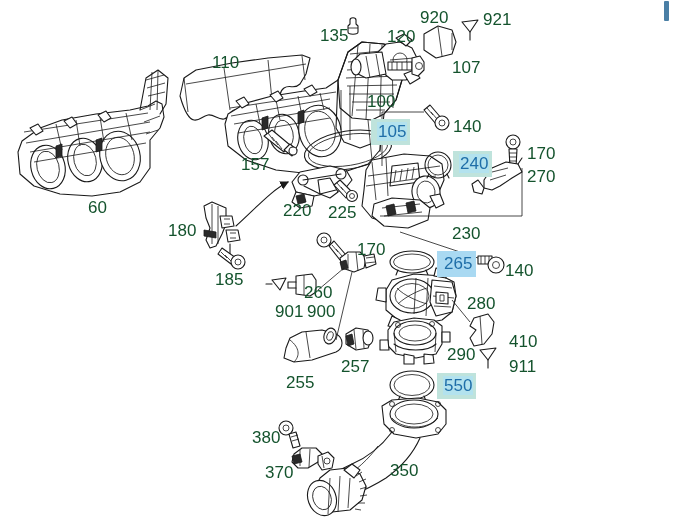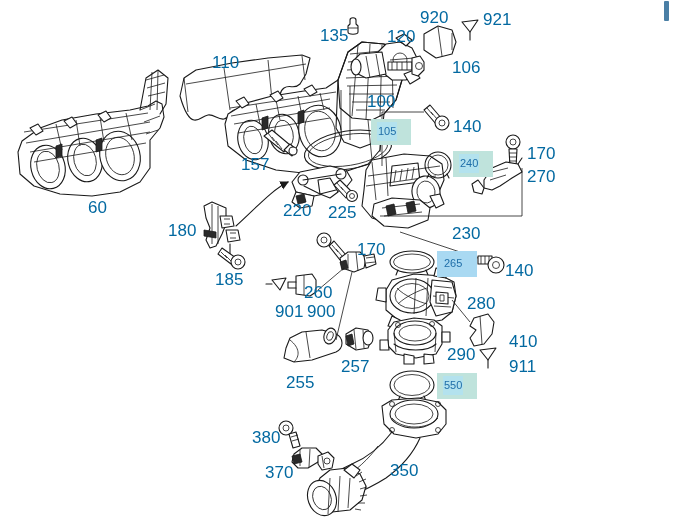--- a/index.html
+++ b/index.html
@@ -12,33 +12,33 @@
     position:relative;width:675px;height:527px;background:#fff;
     -webkit-font-smoothing:antialiased;
   }
   svg#art{position:absolute;left:0;top:0;width:675px;height:527px;}
   
   .lbl{
     position:absolute;
     font-family:"Liberation Sans", sans-serif;
     font-size:17px;
     line-height:19px;
-    color:#0369a1;
+    color:#14532d;
     white-space:nowrap;
     letter-spacing:0px;
   }
   
   .hl{
     position:absolute;
     font-family:"Liberation Sans", sans-serif;
-    font-size:11px;
+    font-size:17px;
     line-height:19px;
     color:#1f6ea8;
     white-space:nowrap;
-    padding:3px 14px 4px 6px;
+    padding:3px 3px 4px 6px;
     box-sizing:border-box;
   }
   .hl.teal{background:#bfe3dc;}
   .hl.teal .inner{background:#b3e2ee;display:inline-block;padding:0 1px;}
   .hl.blue{background:#a9d9f2;}
   .hl.blue .inner{display:inline-block;padding:0 1px;text-align:right;}
   
   #scrollthumb{
     position:absolute;right:6px;top:1px;width:5px;height:20px;
     background:#4a7fa5;border-radius:1px;
@@ -439,21 +439,21 @@
 
   </svg>
 
   <div class="lbl" style="left:88px;top:198px">60</div>
   <div class="lbl" style="left:212px;top:53px">110</div>
   <div class="lbl" style="left:241px;top:155px">157</div>
   <div class="lbl" style="left:320px;top:26px">135</div>
   <div class="lbl" style="left:387px;top:27px">120</div>
   <div class="lbl" style="left:420px;top:8px">920</div>
   <div class="lbl" style="left:483px;top:10px">921</div>
-  <div class="lbl" style="left:452px;top:58px">106</div>
+  <div class="lbl" style="left:452px;top:58px">107</div>
   <div class="lbl" style="left:367px;top:92px">100</div>
   <div class="lbl" style="left:453px;top:117px">140</div>
   <div class="lbl" style="left:527px;top:144px">170</div>
   <div class="lbl" style="left:527px;top:167px">270</div>
   <div class="lbl" style="left:283px;top:201px">220</div>
   <div class="lbl" style="left:328px;top:203px">225</div>
   <div class="lbl" style="left:452px;top:224px">230</div>
   <div class="lbl" style="left:168px;top:221px">180</div>
   <div class="lbl" style="left:215px;top:270px">185</div>
   <div class="lbl" style="left:304px;top:283px">260</div>

